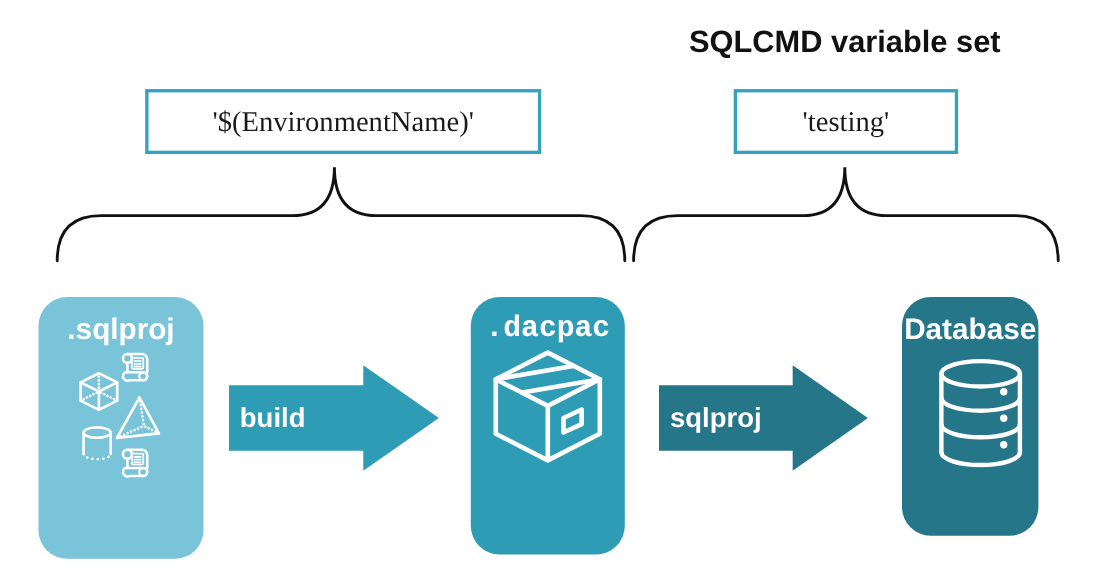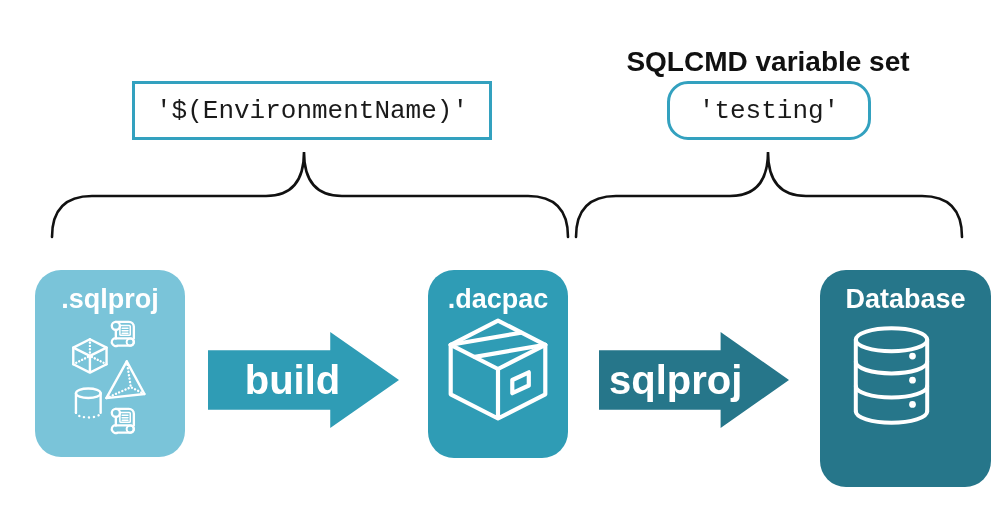--- a/index.html
+++ b/index.html
@@ -6,38 +6,38 @@
   .canvas {
     position:relative; width:1000px; height:522px; overflow:hidden;
     background:var(--background,#ffffff);
     font-family:"Liberation Sans", sans-serif;
   }
   .heading {
     position:absolute; top:22px; font-size:28px; font-weight:bold;
     color:var(--heading-text,#111111); text-align:center;
   }
   #h-unresolved { left:86px;  width:450px; }
-  #h-set        { left:543px; width:450px;margin-top:24px; }
+  #h-set        { left:543px; width:450px; }
   .code-box {
     position:absolute; top:81px; height:59px; box-sizing:border-box;
     border:3px solid var(--code-border,#33A1BF); background:#ffffff;
     display:flex; align-items:center; justify-content:center;
   }
   #cb-unresolved { left:132px; width:360px; }
-  #cb-set        { left:667px; width:204px;border-radius:21px; }
+  #cb-set        { left:667px; width:204px; }
   .code {
-    font-family:Liberation Mono, monospace;
+    font-family:Liberation Serif, serif;
     font-size:26px; color:var(--code-text,#1a1a1a); white-space:pre;
   }
   .braces { position:absolute; left:0; top:0; }
   .brace  { fill:none; stroke:var(--brace,#111111); stroke-width:2.6; stroke-linecap:round; }
   .card   { position:absolute; border-radius:26px; }
-  #card-sqlproj  { left:35px;  top:270px; width:150px; height:187px; background:var(--light-blue,#7AC4D9);text-decoration:underline; }
-  #card-dacpac   { left:428px; top:270px; width:140px; height:188px; background:var(--teal,#2F9CB5); }
-  #card-database { left:820px; top:270px; width:124px; height:217px; background:var(--dark-teal,#26768A);padding-left:47px; }
+  #card-sqlproj  { left:35px;  top:270px; width:150px; height:238px; background:var(--light-blue,#7AC4D9);text-decoration:underline; }
+  #card-dacpac   { left:428px; top:270px; width:140px; height:234px; background:var(--teal,#2F9CB5);font-family:Liberation Mono, monospace; }
+  #card-database { left:820px; top:270px; width:124px; height:217px; background:var(--dark-teal,#26768A); }
   .card-label {
     position:absolute; top:14px; left:0; width:100%; text-align:center;
     color:var(--stage-text,#ffffff); font-weight:bold; font-size:27px;
   }
   .card-icon { position:absolute; }
   #icon-sqlproj  { left:15px; top:45px;  width:120px; height:120px; }
   #icon-dacpac   { left:15px; top:44px;  width:110px; height:110px; }
   #icon-database { left:19px; top:53px;  width:105px; height:105px; }
   .stroke {
     fill:none; stroke:var(--stage-text,#ffffff);
@@ -45,22 +45,22 @@
   }
   .dotted { stroke-dasharray:0.12 5; }
   .arrow {
     position:absolute; top:332px; height:96px;
     display:flex; align-items:center;
     clip-path:polygon(0 19%, 64% 19%, 64% 0, 100% 50%, 64% 100%, 64% 81%, 0 81%);
   }
   #arrow-build  { left:208px; width:191px; background:var(--teal,#2F9CB5); }
   #arrow-deploy { left:599px; width:190px; background:var(--dark-teal,#26768A); }
   .arrow-label {
-    width:64%; margin-left:10px; text-align:right;
-    color:var(--stage-text,#ffffff); font-weight:bold; font-size:40px;
+    width:64%; margin-left:10px; text-align:left;
+    color:var(--stage-text,#ffffff); font-weight:bold; font-size:25px;
   }
 </style>
 </head>
 <body>
 
 <div class="canvas">
 
   <div class="heading" id="h-set">SQLCMD variable set</div>
 
   <div class="code-box" id="cb-unresolved">

